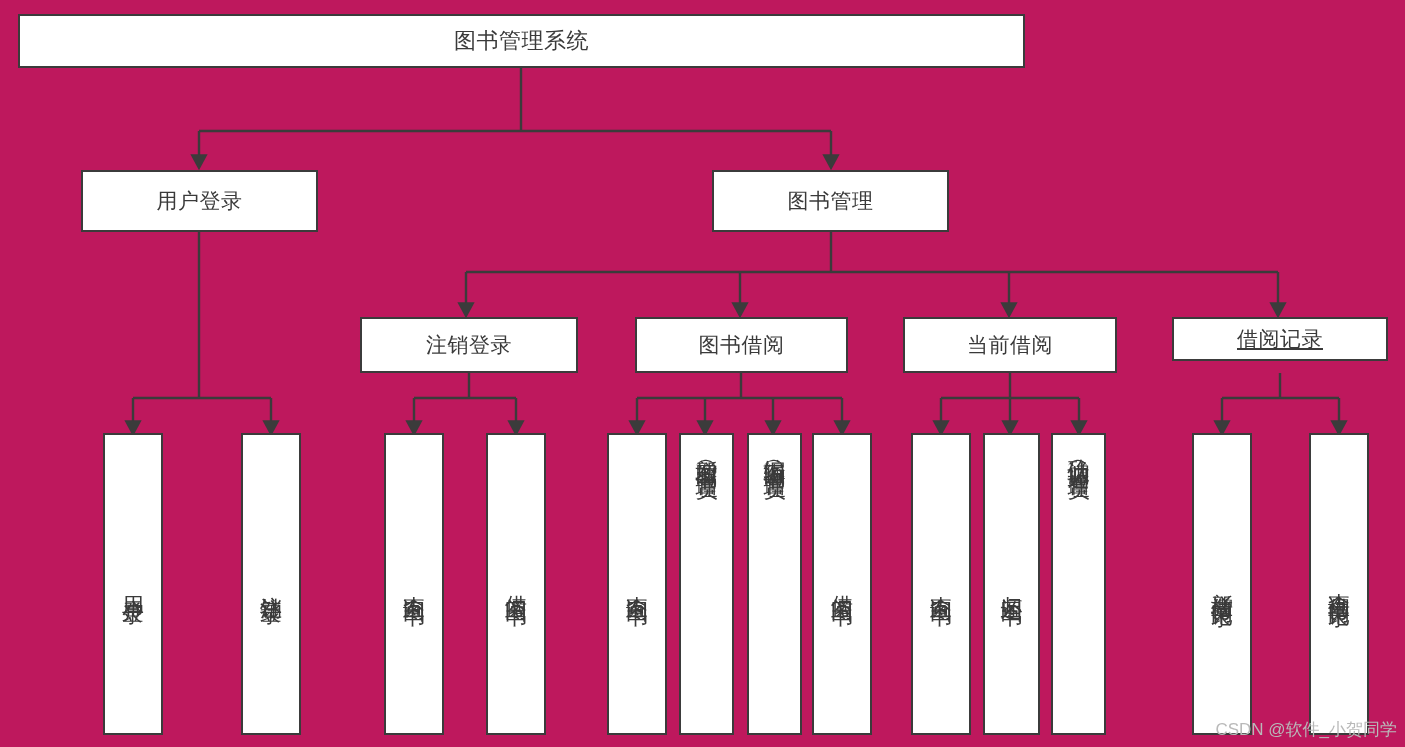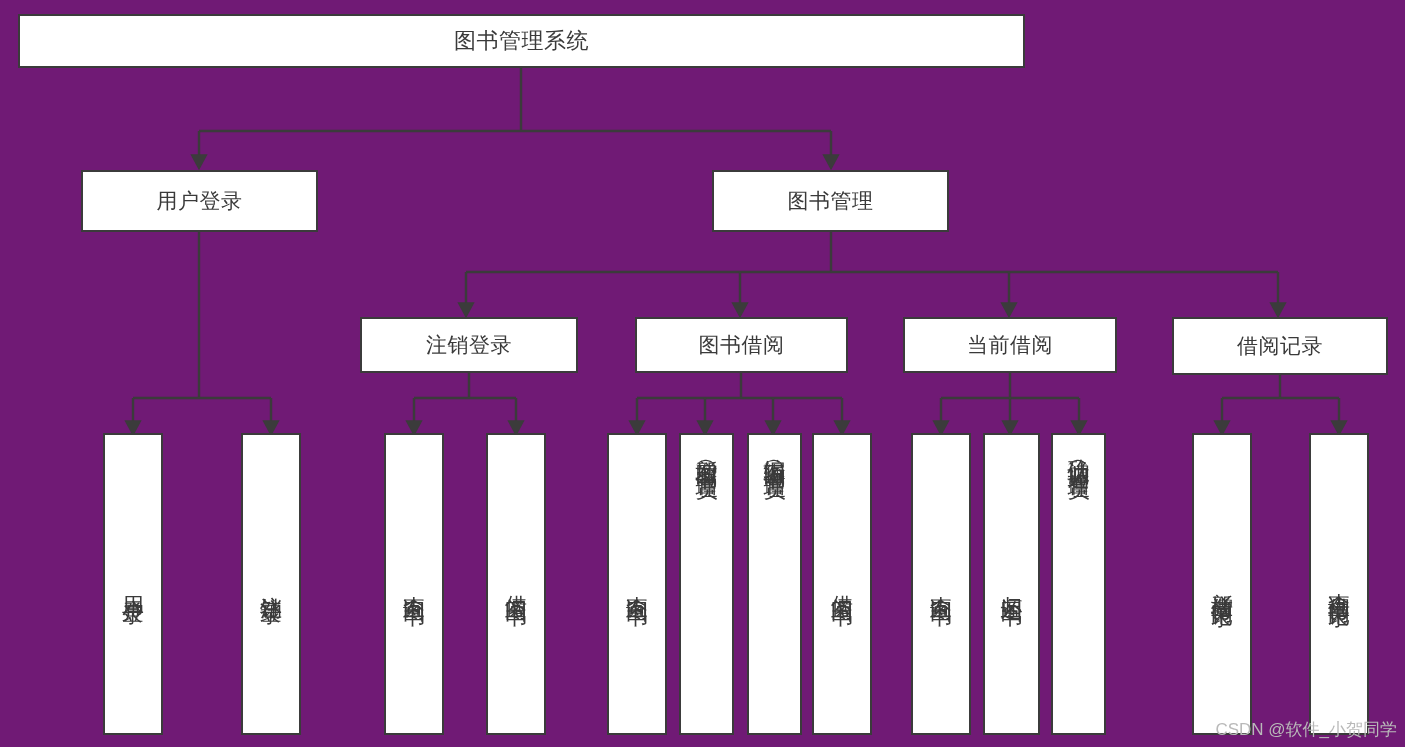--- a/index.html
+++ b/index.html
@@ -1,21 +1,21 @@
 <!DOCTYPE html>
 <html><head>
 <meta charset="utf-8">
 <title>图书管理系统功能结构图</title>
 <style>
   html,body{margin:0;padding:0;background:#ffffff;}
   body{
     font-family:"DejaVu Sans","Liberation Sans",sans-serif;
     width:1405px;height:747px;overflow:hidden;
   }
-  #stage{position:relative;width:1405px;height:747px;background:#701a75;}
+  #stage{position:relative;width:1405px;height:747px;background:#be185d;}
   svg.wires{position:absolute;left:0;top:0;width:1405px;height:747px;pointer-events:none;}
 
   .node{
     position:absolute;
     box-sizing:border-box;
     background:#ffffff;
     border:2px solid #3b3b3b;
     display:flex;
     align-items:center;
     justify-content:center;
@@ -131,21 +131,21 @@
   </div>
 
   <div class="node h-node" style="left:903px;top:317px;width:214px;height:56px;">
     <span class="lbl">当前借阅</span>
   </div>
 
   <div class="node h-node" style="left:635px;top:317px;width:213px;height:56px;">
     <span class="lbl">图书借阅</span>
   </div>
 
-  <div class="node h-node" style="left:1172px;top:317px;width:216px;height:58px;">
+  <div class="node h-node" style="left:1172px;top:317px;width:216px;height:44px;text-decoration:underline;">
     <span class="lbl">借阅记录</span>
   </div>
 
   <div class="node v-node mid" style="left:103px;top:433px;width:60px;height:302px;">
     <span class="lbl">用户登录</span>
   </div>
 
   <div class="node v-node mid" style="left:241px;top:433px;width:60px;height:302px;">
     <span class="lbl">注销登录</span>
   </div>

